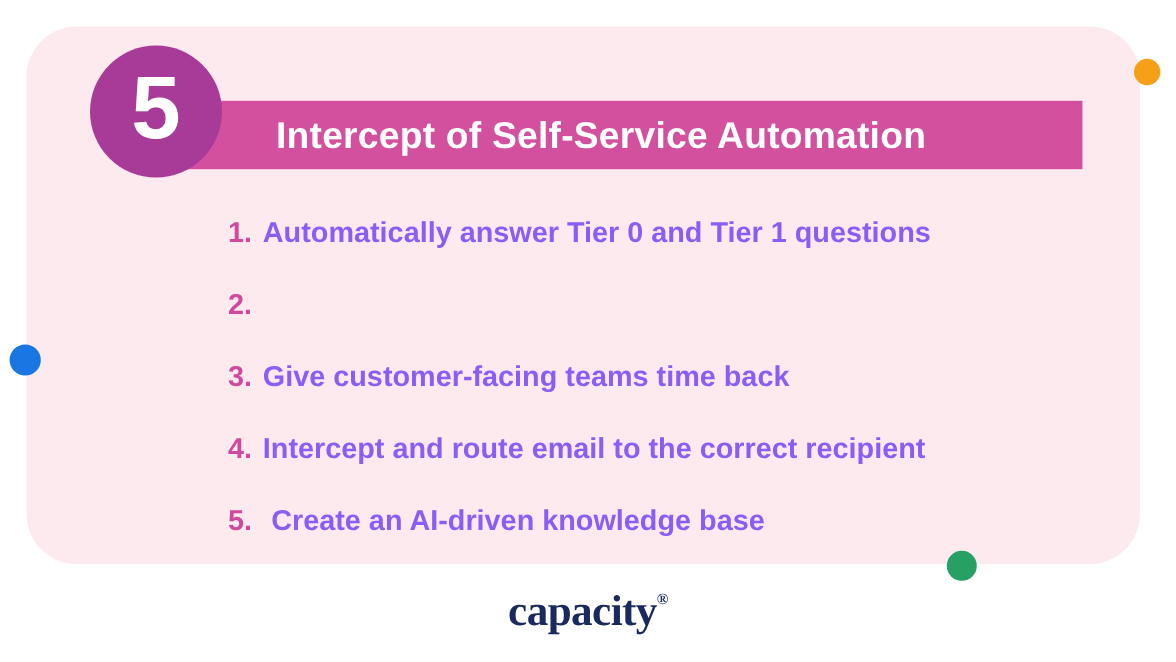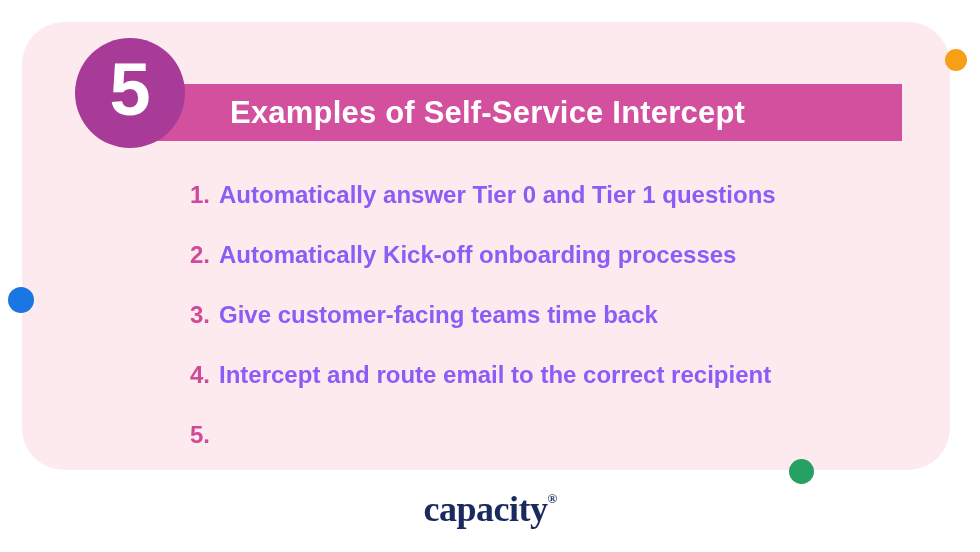--- a/index.html
+++ b/index.html
@@ -115,42 +115,42 @@
     vertical-align: 18px;
     font-weight: bold;
   }
 </style>
 </head>
 <body>
 
 <div class="card">
 
   <div class="title-banner">
-    <span class="title">Examples of Self-Service Intercept</span>
+    <span class="title">Intercept of Self-Service Automation</span>
   </div>
 
   <ul class="items">
     <li class="item">
       <span class="item-number">1.</span>
       <span class="item-text">Automatically answer Tier 0 and Tier 1 questions</span>
     </li>
     <li class="item">
       <span class="item-number">2.</span>
-      <span class="item-text">Automatically Kick-off onboarding processes</span>
     </li>
     <li class="item">
       <span class="item-number">3.</span>
       <span class="item-text">Give customer-facing teams time back</span>
     </li>
     <li class="item">
       <span class="item-number">4.</span>
       <span class="item-text">Intercept and route email to the correct recipient</span>
     </li>
     <li class="item">
       <span class="item-number">5.</span>
+      <span class="item-text">Create an AI-driven knowledge base</span>
     </li>
   </ul>
 
 </div>
 
 <div class="badge-circle">
   <span class="badge-number">5</span>
 </div>
 
 <span class="dot dot-orange"></span>

